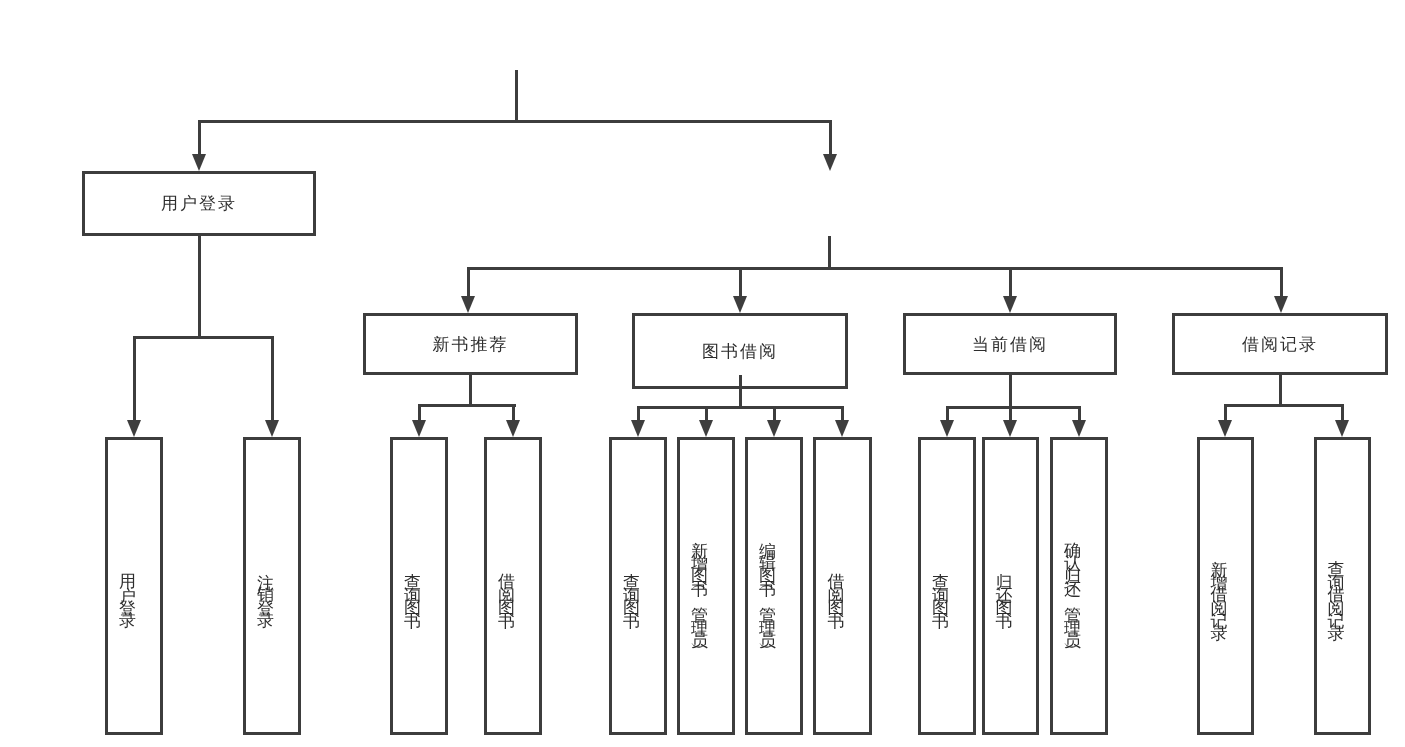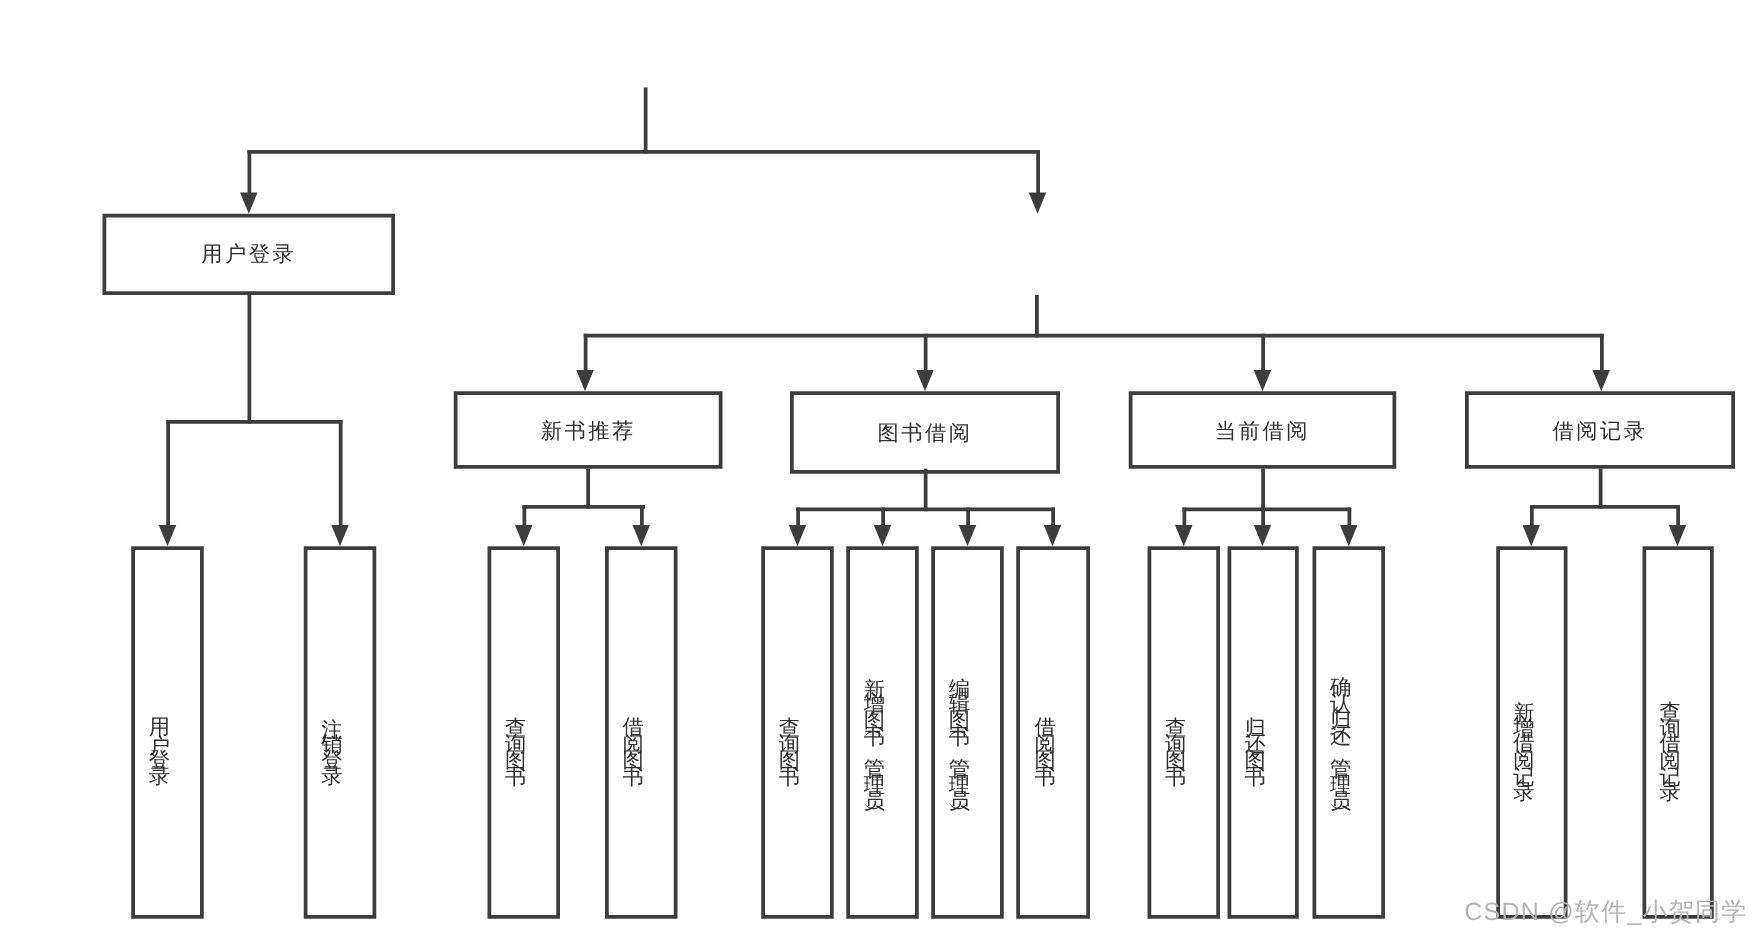--- a/index.html
+++ b/index.html
@@ -82,21 +82,21 @@
   <div class="vline" style="left:739px; top:267px; width:3px; height:31px"></div>
   <div class="arrow" style="left:733px; top:296px"></div>
   <div class="vline" style="left:1009px; top:267px; width:3px; height:31px"></div>
   <div class="arrow" style="left:1003px; top:296px"></div>
   <div class="vline" style="left:1280px; top:267px; width:3px; height:31px"></div>
   <div class="arrow" style="left:1274px; top:296px"></div>
 
   <div class="box" style="left:363px; top:313px; width:215px; height:62px">
     <span class="lbl">新书推荐</span>
   </div>
-  <div class="box" style="left:632px; top:313px; width:216px; height:66px">
+  <div class="box" style="left:632px; top:313px; width:216px; height:76px">
     <span class="lbl">图书借阅</span>
   </div>
   <div class="box" style="left:1172px; top:313px; width:216px; height:62px">
     <span class="lbl">借阅记录</span>
   </div>
   <div class="box" style="left:903px; top:313px; width:214px; height:62px">
     <span class="lbl">当前借阅</span>
   </div>
 
   <div class="vline" style="left:469px; top:375px; width:3px; height:32px"></div>
@@ -170,15 +170,14 @@
     <span class="lbl">确认归还（管理员）</span>
   </div>
 
   <div class="box vtext" style="left:1197px; top:437px; width:57px; height:298px">
     <span class="lbl">新增借阅记录</span>
   </div>
   <div class="box vtext" style="left:1314px; top:437px; width:57px; height:298px">
     <span class="lbl">查询借阅记录</span>
   </div>
 
-  <div class="watermark">CSDN @软件_小贺同学</div>
 
 </div>
 
 </body></html>

